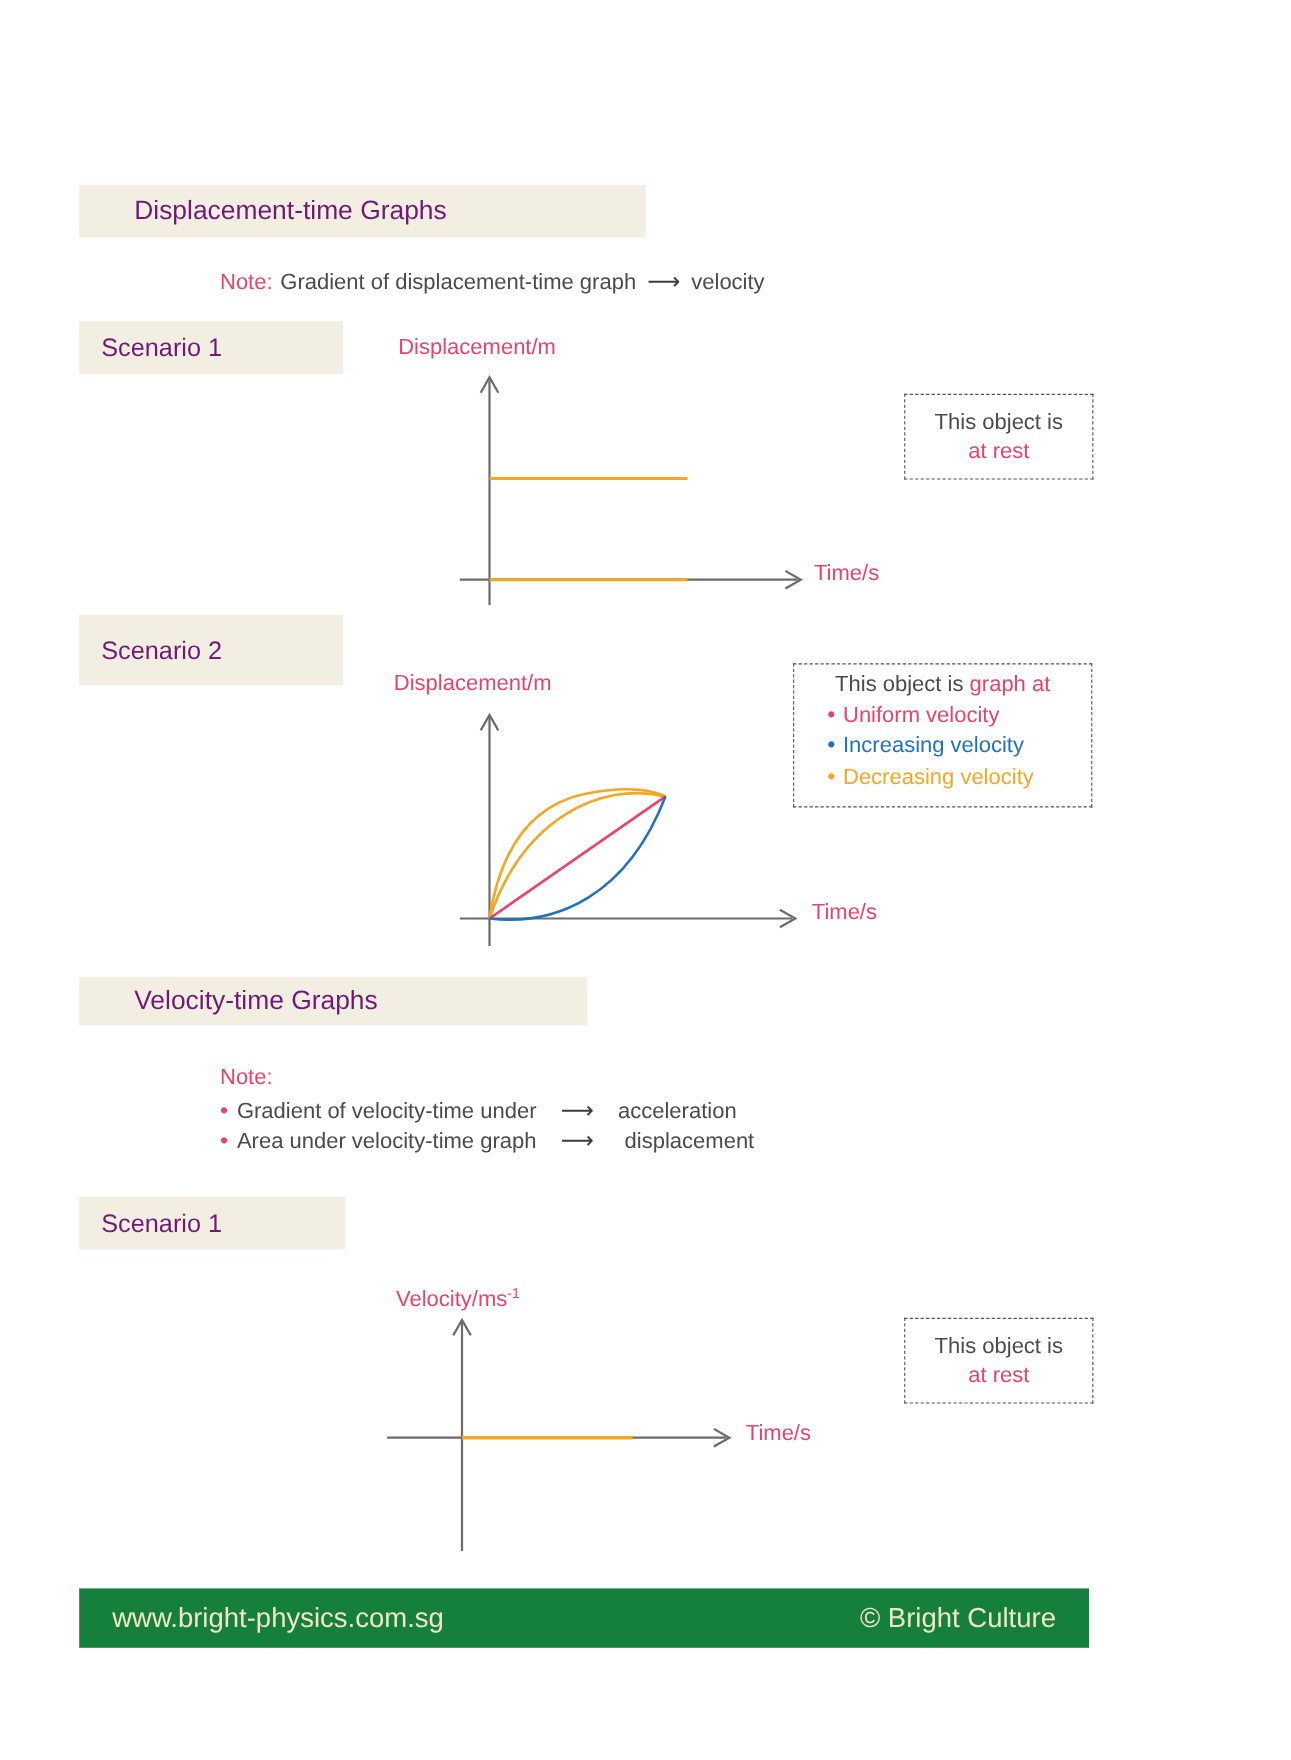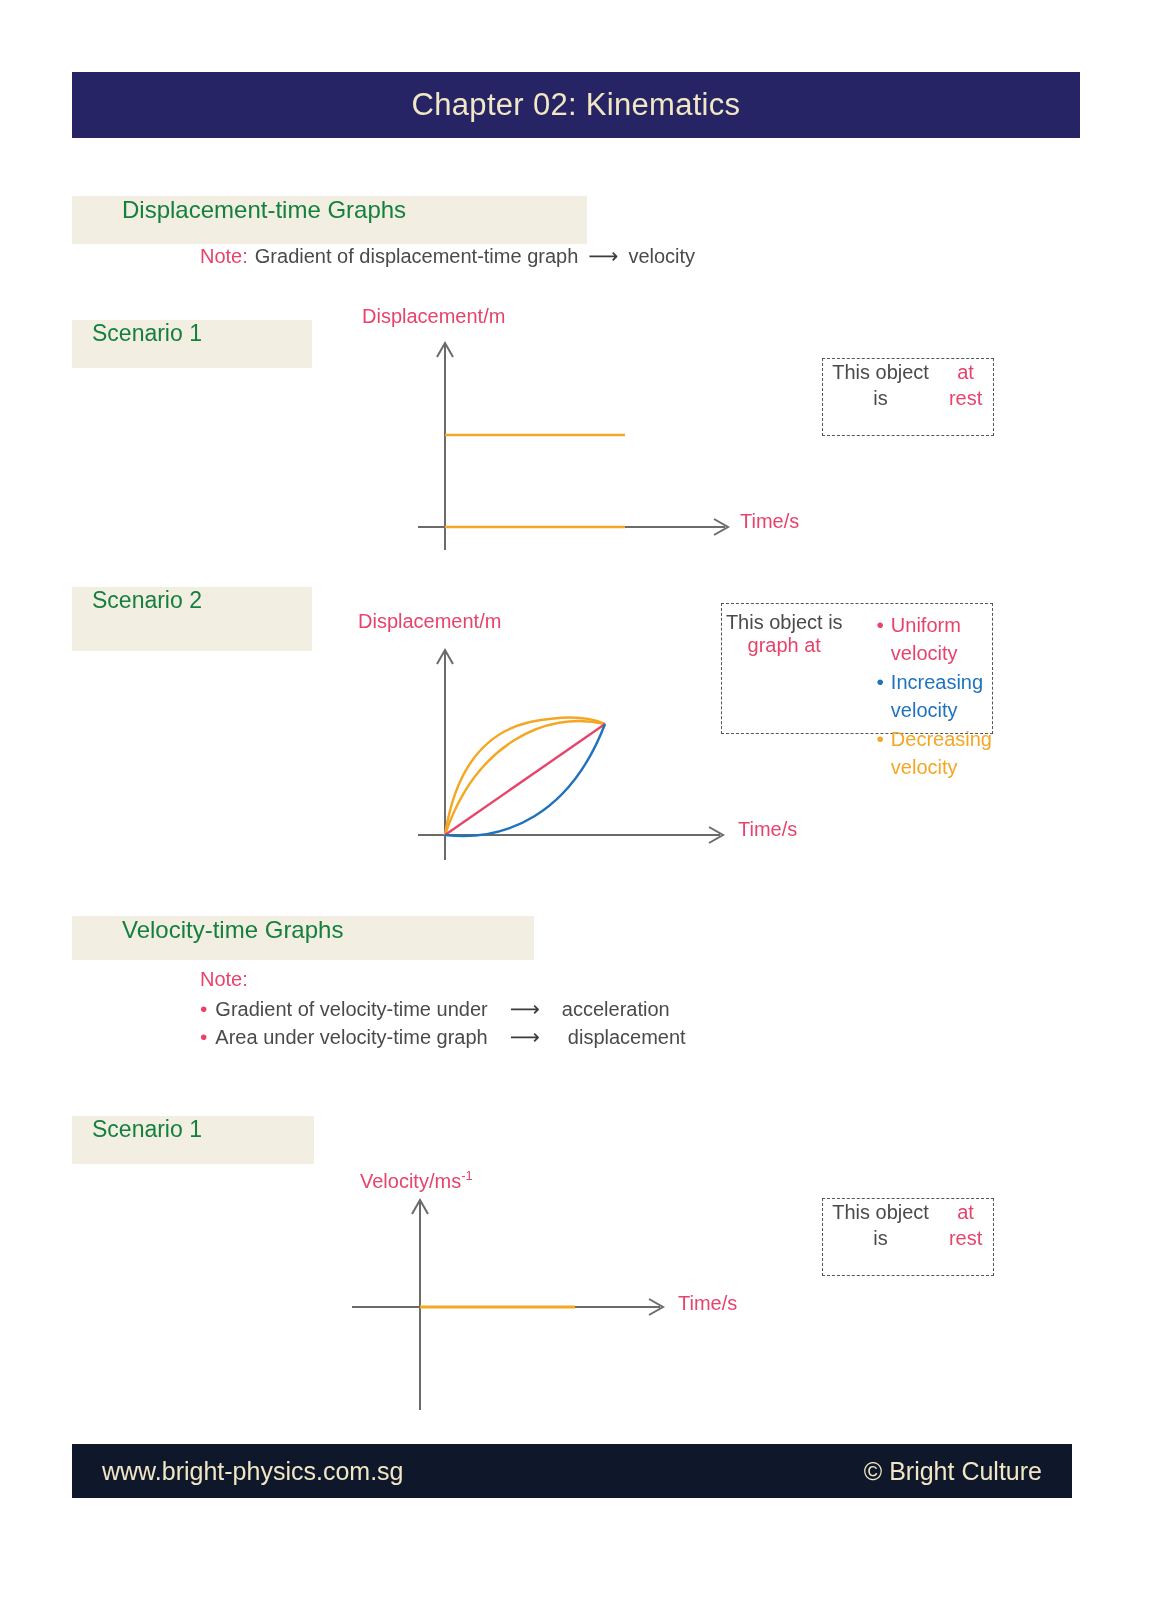--- a/index.html
+++ b/index.html
@@ -37,23 +37,22 @@
     font-size: 31px;
     letter-spacing: 0.3px;
     font-weight: 400;
   }
 
   
   .chip {
     position: absolute;
     background: #f2eee2;
     display: flex;
-    align-items: flex-start;
-    color: #15803d;
-    margin-top: 28px;
+    align-items: center;
+    color: #701a75;
   }
   .chip-section { font-size: 24px; padding-left: 50px; }
   .chip-scenario { font-size: 23px; padding-left: 20px; }
 
   #chip-displacement { left: 72px; top: 168px; width: 465px; height: 48px; }
   #chip-velocity     { left: 72px; top: 888px; width: 412px; height: 44px; }
   #chip-scenario-1a  { left: 72px; top: 292px; width: 220px; height: 48px; }
   #chip-scenario-2a  { left: 72px; top: 559px; width: 220px; height: 64px; }
   #chip-scenario-1b  { left: 72px; top: 1088px; width: 222px; height: 48px; }
 
@@ -100,20 +99,21 @@
   #note-vt-1 { left: 200px; top: 997px; }
   #note-vt-2 { left: 200px; top: 1025px; }
   .nb-target { display: inline-block; }
 
   
   .anno-box {
     position: absolute;
     border: 1px dashed #555555;
     background: transparent;
     display: flex;
+    flex-direction: column;
     justify-content: center;
     box-sizing: border-box;
   }
   .anno-line {
     text-align: center;
     font-size: 20px;
     color: #4a4a4a;
     line-height: 1.32;
   }
   .anno-accent { color: #e8436b; }
@@ -154,42 +154,39 @@
     color: #e8436b;
     white-space: nowrap;
   }
   .axis-label sup { font-size: 13px; }
 
   
   .footer-banner {
     position: absolute;
     left: 72px;
     top: 1444px;
-    width: 1000px;
+    width: 918px;
     height: 54px;
-    background: #0f172a;
+    background: #15803d;
     display: flex;
     align-items: center;
     justify-content: space-between;
     padding: 0 30px;
     box-sizing: border-box;
   }
   .footer-banner span {
     color: #f2e7c4;
     font-size: 25px;
   }
 </style>
 </head>
 <body>
 
 <div class="page">
 
-  <div class="title-banner">
-    <span class="title-text">Chapter 02: Kinematics</span>
-  </div>
 
   <div class="chip chip-section" id="chip-displacement">
     <span>Displacement-time Graphs</span>
   </div>
 
   <div class="note-line" id="note-dt">
     <span class="note-kw">Note:</span>
     <span>Gradient of displacement-time graph</span>
     <span class="arrow-glyph">⟶</span>
     <span>velocity</span>

